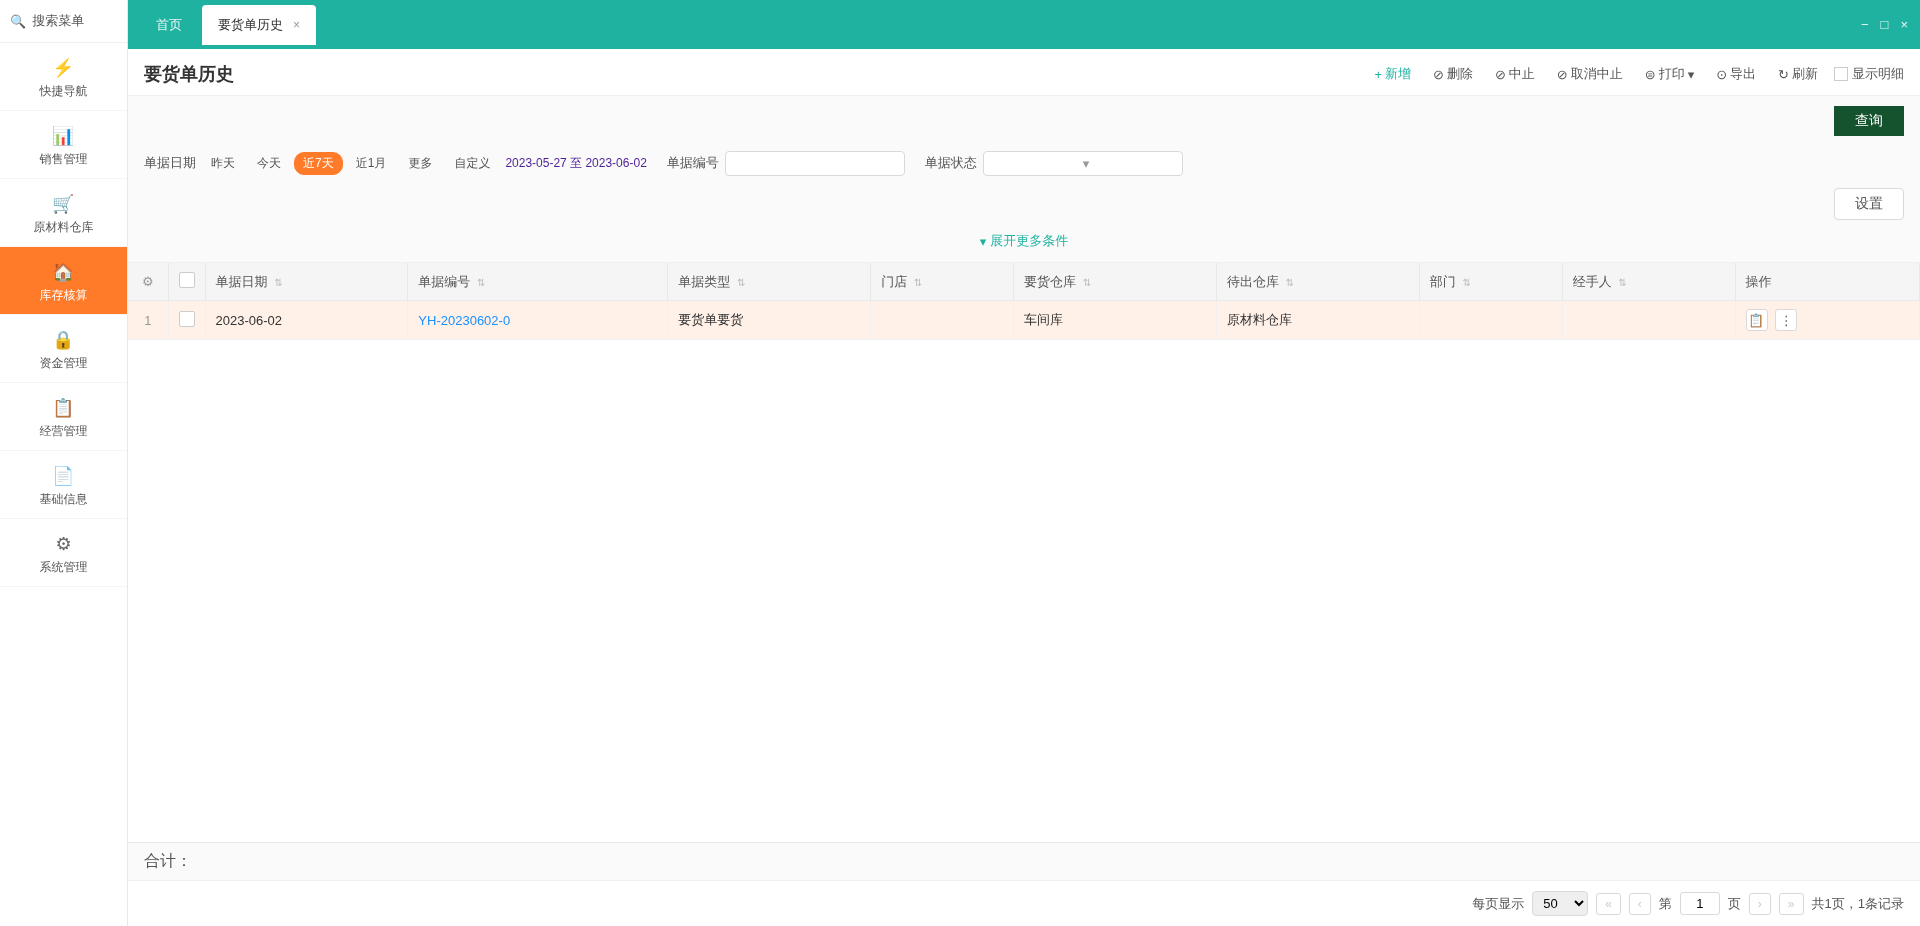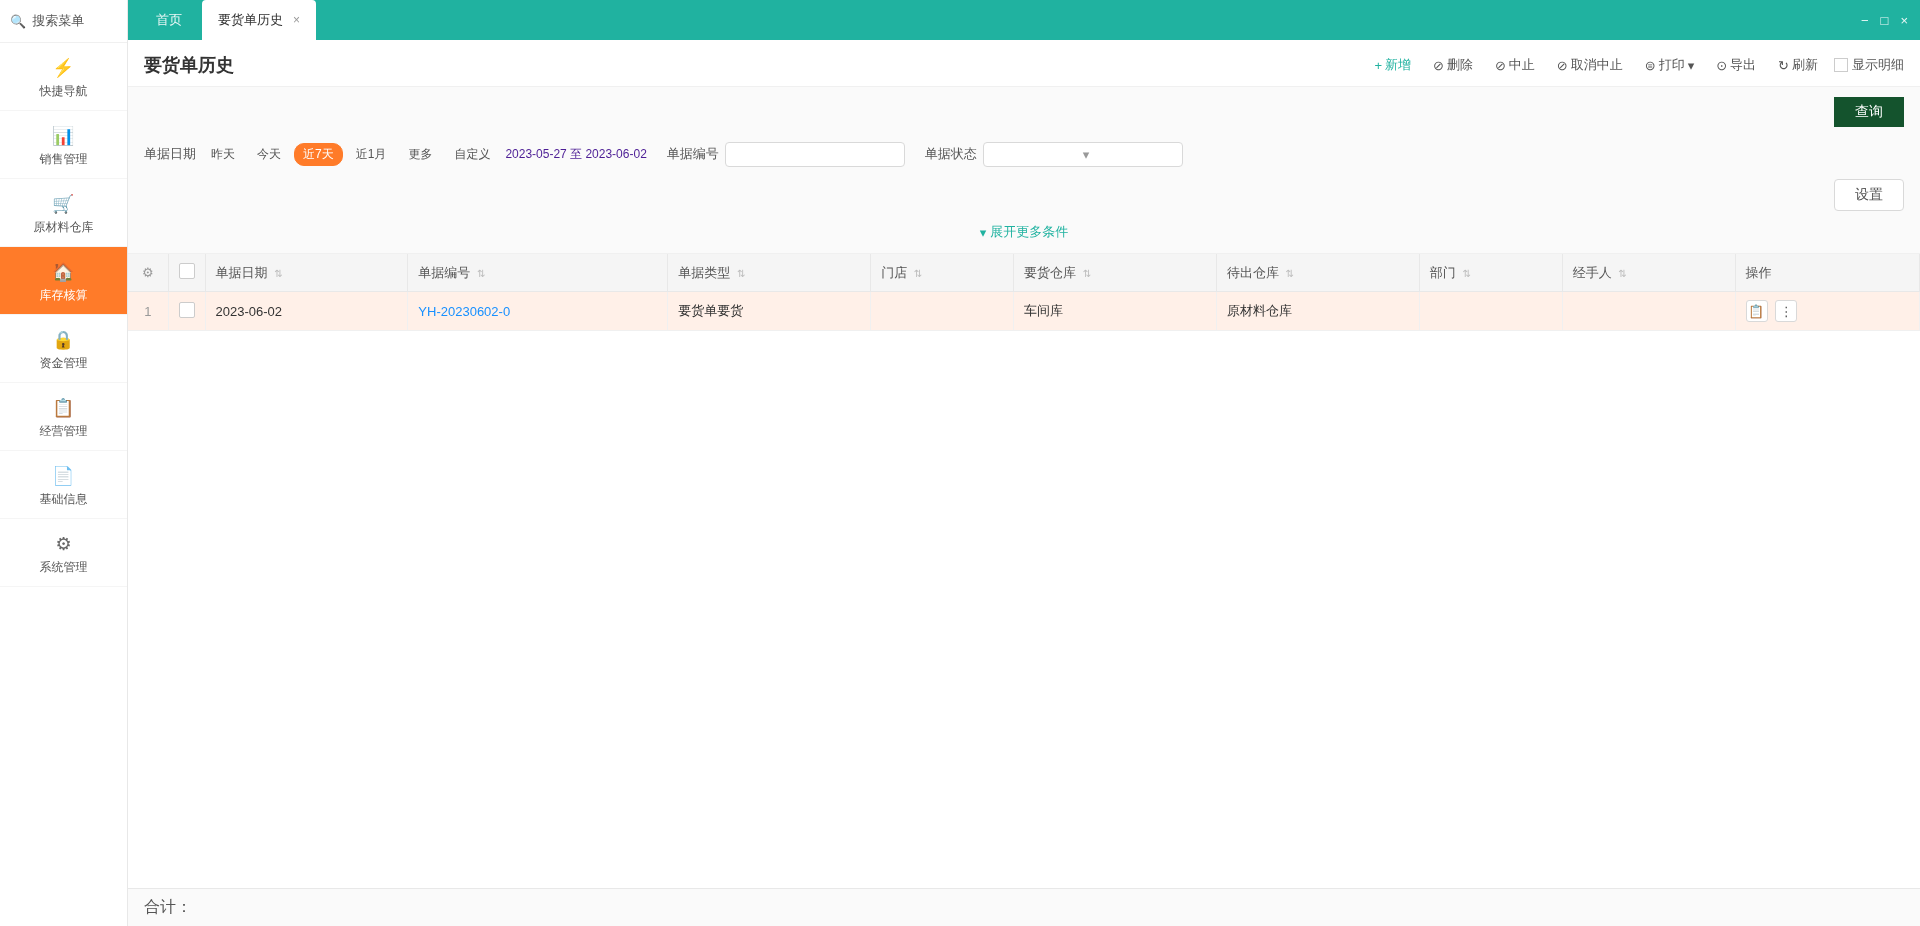--- a/index.html
+++ b/index.html
@@ -45,21 +45,21 @@
     
     .main {
       flex: 1;
       display: flex;
       flex-direction: column;
       overflow: hidden;
     }
 
     
     .topbar {
-      height: 40px;
+      height: 49px;
       background: #20b2a0;
       display: flex;
       align-items: center;
       padding: 0 12px;
       gap: 4px;
       flex-shrink: 0;
     }
     .topbar-tab {
       height: 40px;
       display: flex;
@@ -566,14 +566,30 @@
             </td>
           </tr>
         </tbody>
       </table>
     </div>
 
     <div class="table-footer">
       <span>合计：</span>
     </div>
 
+    <div class="pagination">
+      <span class="pagination-info">每页显示</span>
+      <select class="page-size-select">
+        <option>50</option>
+        <option>100</option>
+        <option>200</option>
+      </select>
+      <button class="page-nav-btn disabled">«</button>
+      <button class="page-nav-btn disabled">‹</button>
+      <span class="pagination-info">第</span>
+      <input class="page-input" type="text" value="1" style="">
+      <span class="pagination-info">页</span>
+      <button class="page-nav-btn disabled">›</button>
+      <button class="page-nav-btn disabled">»</button>
+      <span class="pagination-info">共1页，1条记录</span>
+    </div>
   </div>
 </div>
 
 </body></html>

